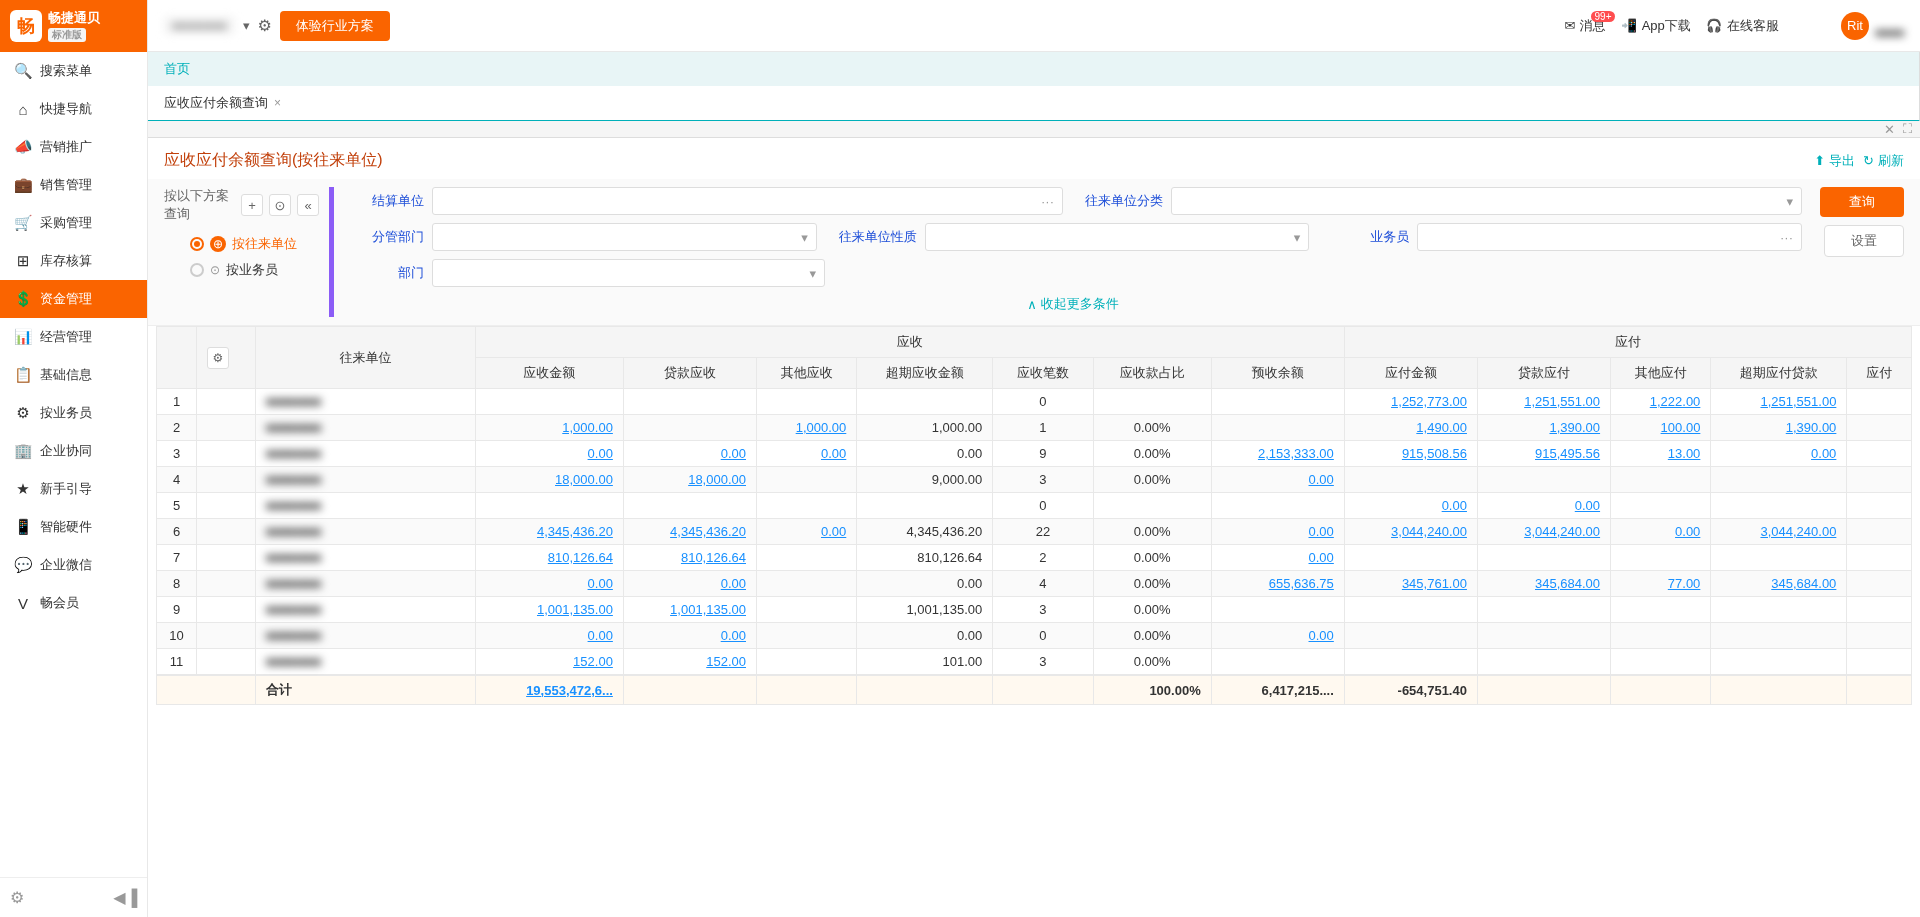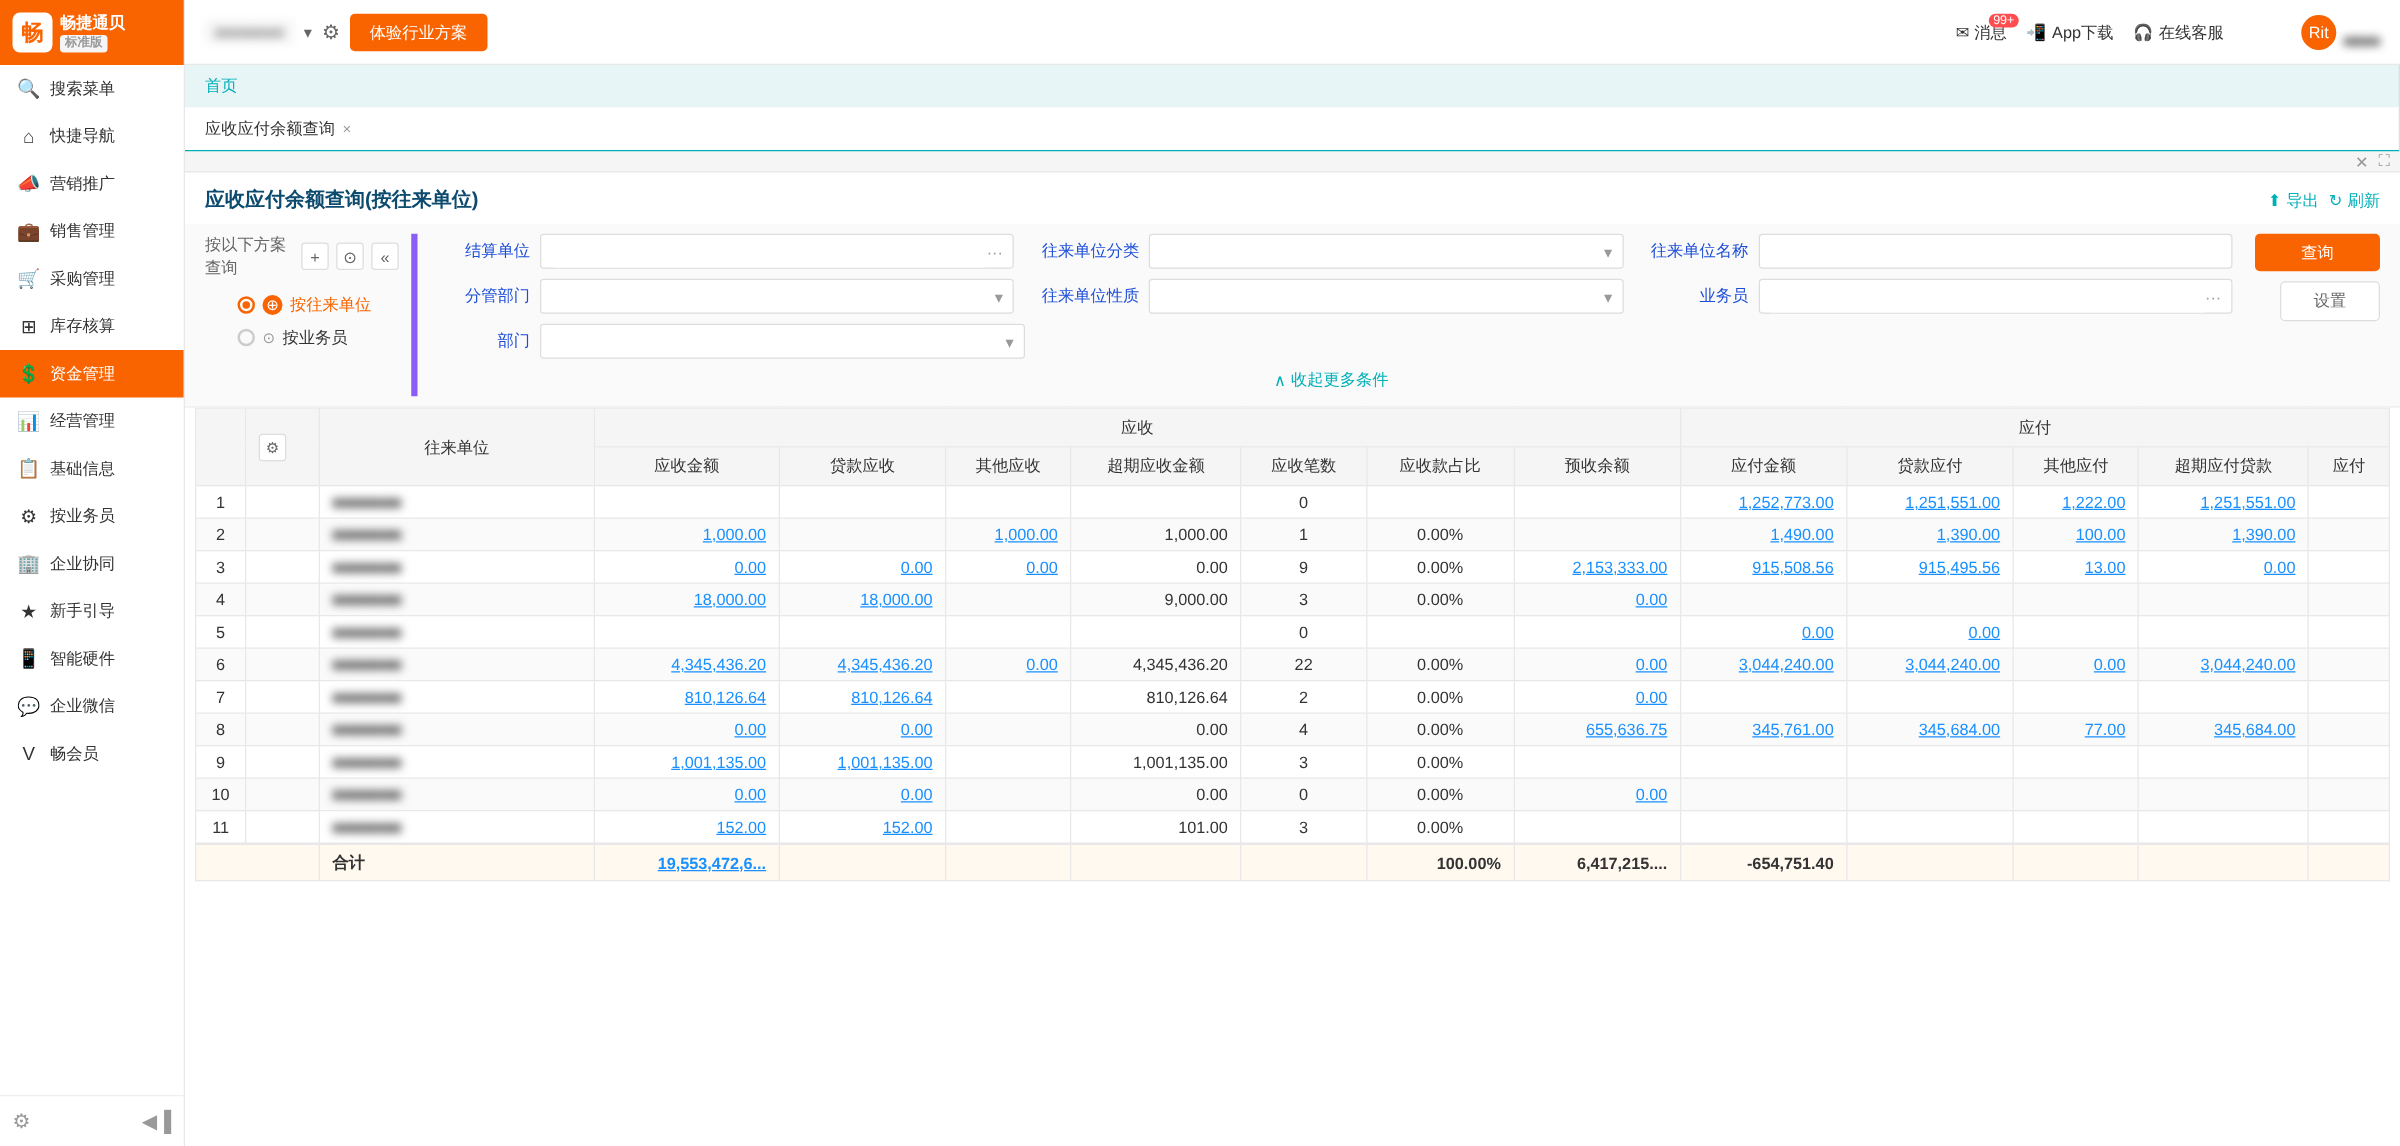--- a/index.html
+++ b/index.html
@@ -41,21 +41,21 @@
     .tab { padding: 8px 16px; cursor: pointer; color: #666; border-right: 1px solid #ddd; display: flex; align-items: center; gap: 6px; background: #f5f5f5; }
     .tab.active { background: #fff; color: #333; border-bottom: 2px solid #00b0b9; margin-bottom: -1px; }
     .tab-close { font-size: 12px; color: #999; cursor: pointer; }
     .tab-home { background: #e8f5f6; color: #00b0b9; }
 
     
     .page-container { flex: 1; background: #fff; overflow: hidden; display: flex; flex-direction: column; }
 
     
     .page-header { padding: 12px 16px 8px; display: flex; align-items: center; justify-content: space-between; }
-    .page-title { font-size: 16px; font-weight: bold; color: #0c4a6e; }
+    .page-title { font-size: 16px; font-weight: normal; color: #c2410c; }
     .page-actions { display: flex; gap: 8px; }
     .action-btn { display: flex; align-items: center; gap: 4px; color: #00b0b9; cursor: pointer; font-size: 13px; background: none; border: none; }
 
     
     .search-area { padding: 8px 16px; background: #fafafa; border-bottom: 1px solid #eee; }
     .search-top { display: flex; align-items: center; gap: 8px; margin-bottom: 10px; }
     .search-label { color: #666; font-size: 13px; }
     .search-actions { display: flex; gap: 6px; }
     .search-action-btn { width: 22px; height: 22px; border: 1px solid #ddd; border-radius: 3px; display: flex; align-items: center; justify-content: center; cursor: pointer; color: #666; font-size: 13px; background: #fff; }
     .scheme-list { display: flex; flex-direction: column; gap: 4px; margin-left: 20px; }
@@ -65,21 +65,21 @@
     .scheme-item.active .radio::after { content: ''; width: 6px; height: 6px; border-radius: 50%; background: #fa6400; }
     .scheme-item .radio2 { width: 14px; height: 14px; border-radius: 50%; border: 2px solid #ccc; }
     .search-row { display: flex; gap: 20px; align-items: center; }
     .search-field { display: flex; align-items: center; gap: 8px; flex: 1; }
     .search-field label { color: #1d4ed8; font-size: 13px; white-space: nowrap; width: 80px; text-align: right; }
     .search-input { flex: 1; height: 28px; border: 1px solid #ddd; border-radius: 3px; padding: 0 8px; color: #333; background: #fff; }
     .search-select { flex: 1; height: 28px; border: 1px solid #ddd; border-radius: 3px; padding: 0 8px; color: #333; background: #fff; display: flex; align-items: center; justify-content: space-between; cursor: pointer; }
     .search-select .chevron { color: #999; }
     .collapse-btn { display: flex; align-items: center; gap: 4px; color: #00b0b9; cursor: pointer; font-size: 12px; justify-content: center; padding: 4px; }
 
-    .btn-query { background: #fa6400; color: #fff; border: none; padding: 6px 20px; border-radius: 4px; cursor: pointer; font-size: 13px; width: 100px; }
+    .btn-query { background: #fa6400; color: #fff; border: none; padding: 6px 20px; border-radius: 4px; cursor: pointer; font-size: 13px; width: 84px; }
     .btn-settings { background: #fff; color: #666; border: 1px solid #ddd; padding: 6px 20px; border-radius: 4px; cursor: pointer; font-size: 13px; width: 80px; margin-top: 4px; }
     .query-btns { display: flex; flex-direction: column; gap: 4px; align-items: flex-end; margin-left: 10px; }
 
     
     .search-outer { display: flex; gap: 0; }
     .search-left-panel { width: 170px; border-right: 5px solid #8b5cf6; padding-right: 10px; flex-shrink: 0; }
     .search-right-panel { flex: 1; padding-left: 10px; display: flex; gap: 8px; }
     .search-fields-wrapper { flex: 1; }
 
     
@@ -282,24 +282,20 @@
                   <input type="text" class="search-input" style="border: none; outline: none; flex: 1 1 0%; height: 26px;" value="">
                   <span style="color:#999;cursor:pointer;">···</span>
                 </div>
               </div>
               <div class="search-field">
                 <label>往来单位分类</label>
                 <div class="search-select">
                   <span></span>
                   <span class="chevron">▾</span>
                 </div>
-              </div>
-              <div class="search-field">
-                <label>往来单位名称</label>
-                <input type="text" class="search-input" value="" style="">
               </div>
             </div>
 
             <div class="search-row" style="margin-bottom:8px;">
               <div class="search-field">
                 <label>分管部门</label>
                 <div class="search-select">
                   <span></span>
                   <span class="chevron">▾</span>
                 </div>

